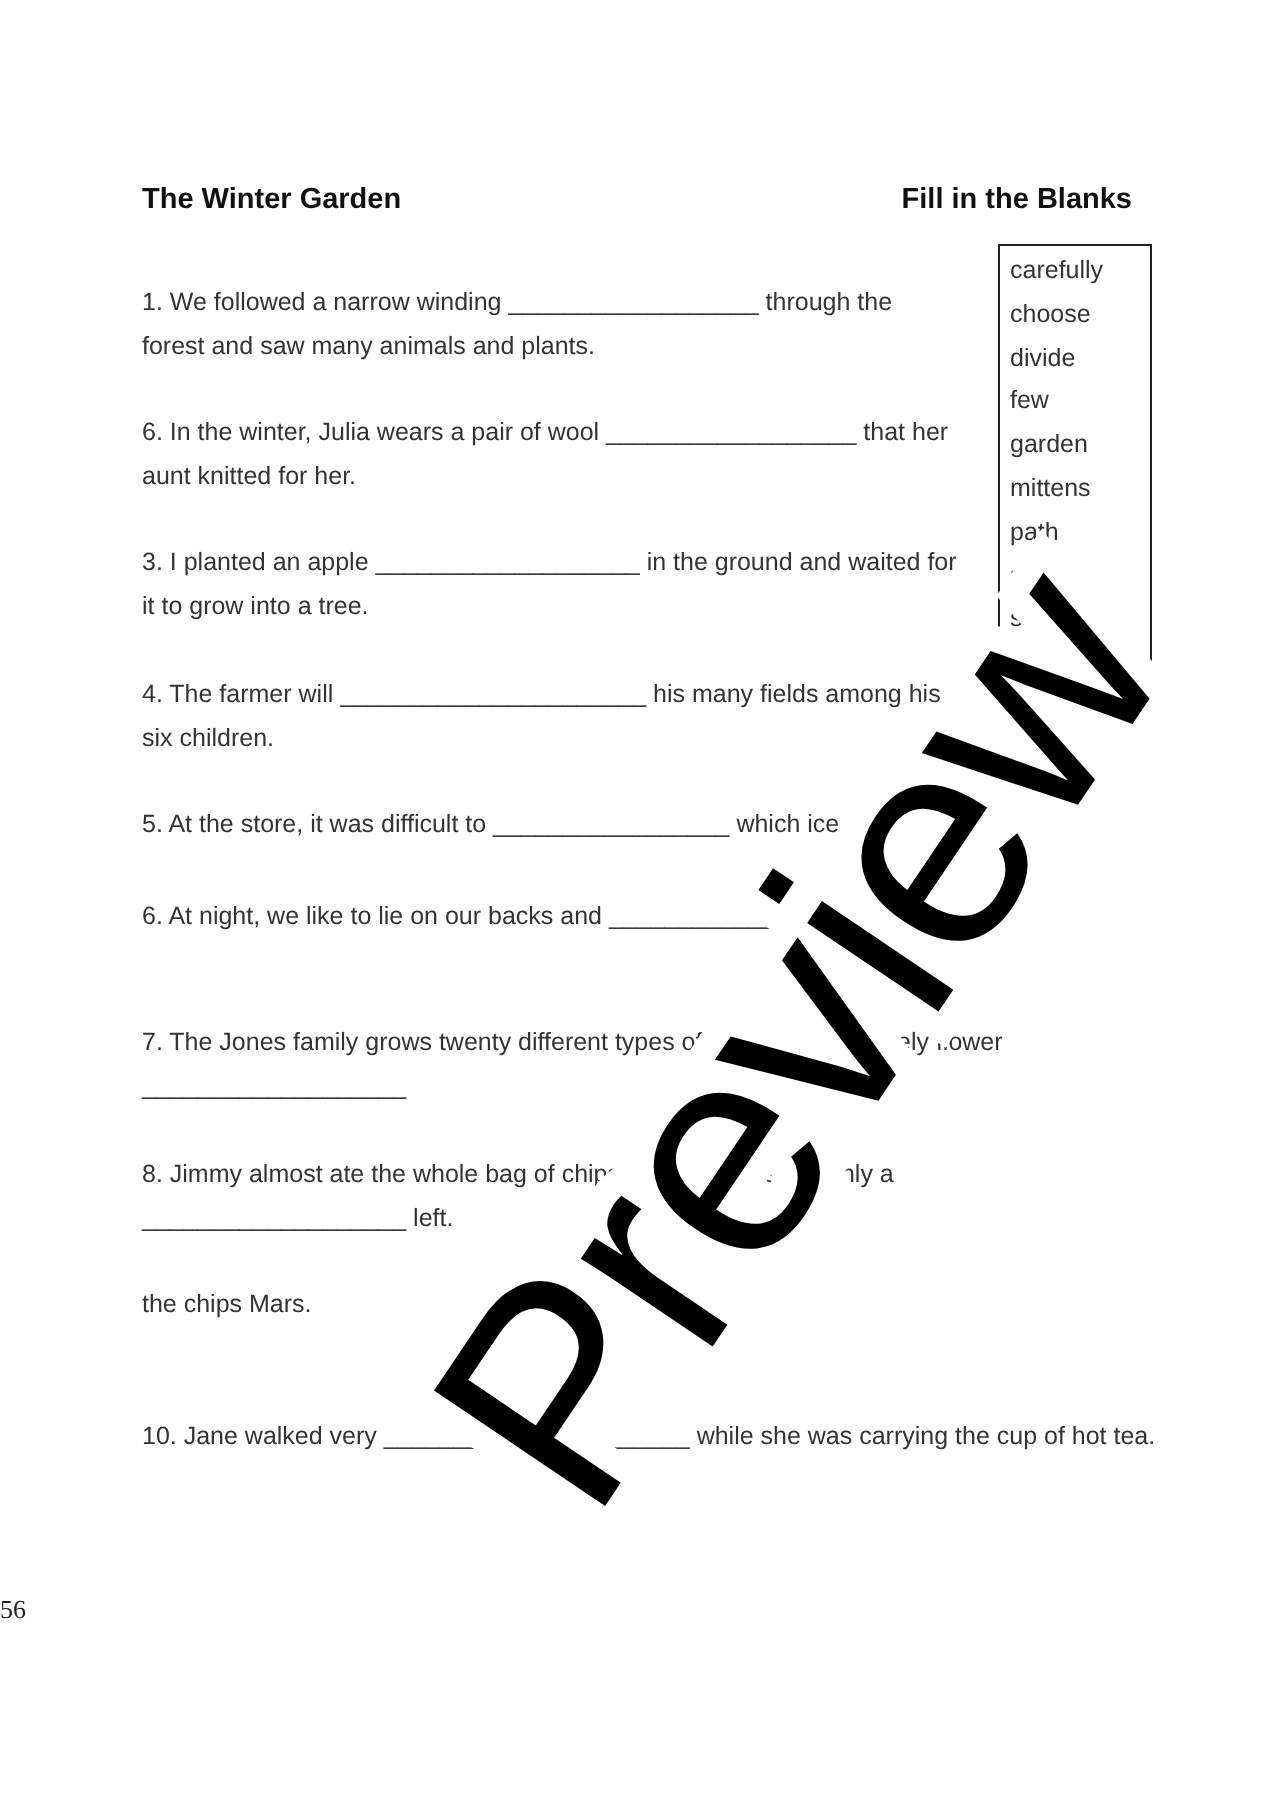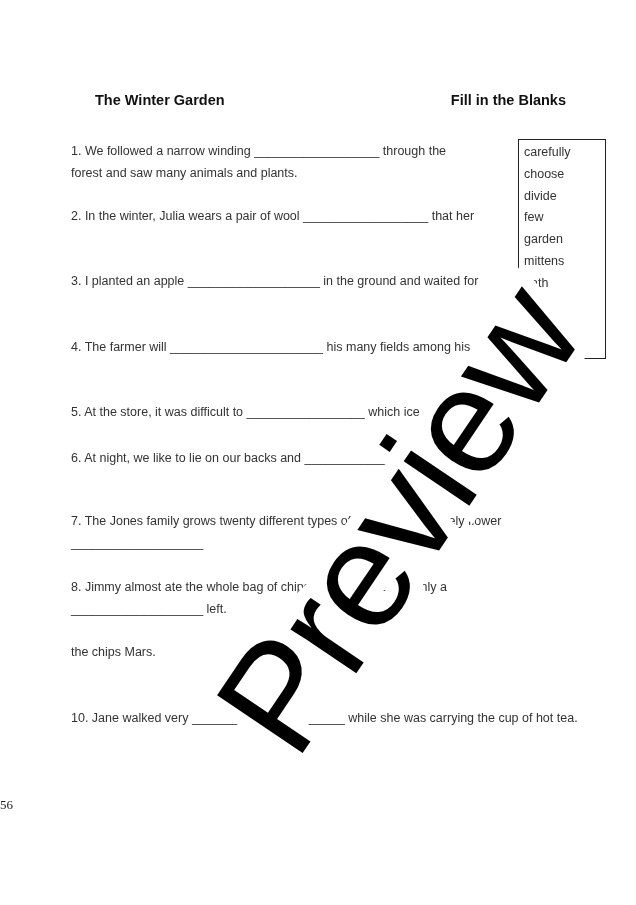--- a/index.html
+++ b/index.html
@@ -1,21 +1,21 @@
 <!DOCTYPE html>
 <html><head>
 <meta charset="utf-8">
 <style>
   html, body { margin:0; padding:0; background:#ffffff; }
   body { width:636px; height:905px; position:relative; overflow:hidden;
          font-family:"Liberation Sans", sans-serif; color:#1a1a1a; }
-  .title-left { position:absolute; left:71px; top:92px; font-weight:bold; font-size:14.5px; color:#111;margin-left:24px; }
+  .title-left { position:absolute; left:71px; top:92px; font-weight:bold; font-size:14.5px; color:#111; }
   .title-right { position:absolute; right:70px; top:92px; font-weight:bold; font-size:14.5px; color:#111;margin-left:36px; }
-  .word-box { position:absolute; left:518px; top:122px; width:88px; height:220px;
-              border:1px solid #222; box-sizing:border-box; padding:2px 0 0 5px;margin-top:17px; }
+  .word-box { position:absolute; left:499px; top:122px; width:77px; height:220px;
+              border:1px solid #222; box-sizing:border-box; padding:2px 0 0 5px; }
   .word-box .w { font-size:12.5px; line-height:21.8px; color:#333; height:21.8px; }
   .q { position:absolute; left:71px; font-size:12.5px; color:#333; line-height:21.5px; width:420px; }
   .line { white-space:nowrap; }
   .page-num { position:absolute; left:0; right:0; top:797px; text-align:left;
               font-family:"Liberation Serif", serif; font-size:13px; color:#222; }
   .watermark { position:absolute; left:160px; top:485px; width:420px; text-align:center;
                font-family:"Liberation Sans", sans-serif; font-size:150px; line-height:150px;
                color:#000; transform:rotate(-56deg); transform-origin:center center;
                -webkit-text-stroke:0; pointer-events:none; letter-spacing:-2px; }
   .watermark-halo { position:absolute; left:160px; top:485px; width:420px; text-align:center;
@@ -40,27 +40,30 @@
   <div class="w">plan</div>
   <div class="w">seed</div>
   <div class="w">only</div>
 </div>
 
 <div class="q" style="top:141px">
   <div class="line">1. We followed a narrow winding __________________ through the</div>
   <div class="line">forest and saw many animals and plants.</div>
 </div>
 <div class="q" style="top:206px">
-  <div class="line">2. In the winter, Julia wears a pair of wool __________________ that her</div>
+  <div class="line">6. In the winter, Julia wears a pair of wool __________________ that her</div>
+  <div class="line">aunt knitted for her.</div>
 </div>
 <div class="q" style="top:271px">
   <div class="line">3. I planted an apple ___________________ in the ground and waited for</div>
+  <div class="line">it to grow into a tree.</div>
 </div>
 <div class="q" style="top:337px">
   <div class="line">4. The farmer will ______________________ his many fields among his</div>
+  <div class="line">six children.</div>
 </div>
 <div class="q" style="top:402px">
   <div class="line">5. At the store, it was difficult to _________________ which ice cream to buy</div>
 </div>
 <div class="q" style="top:448px">
   <div class="line">6. At night, we like to lie on our backs and ______________ at the stars.</div>
 </div>
 <div class="q" style="top:511px">
   <div class="line">7. The Jones family grows twenty different types of plants in their lovely flower</div>
   <div class="line">___________________</div>

